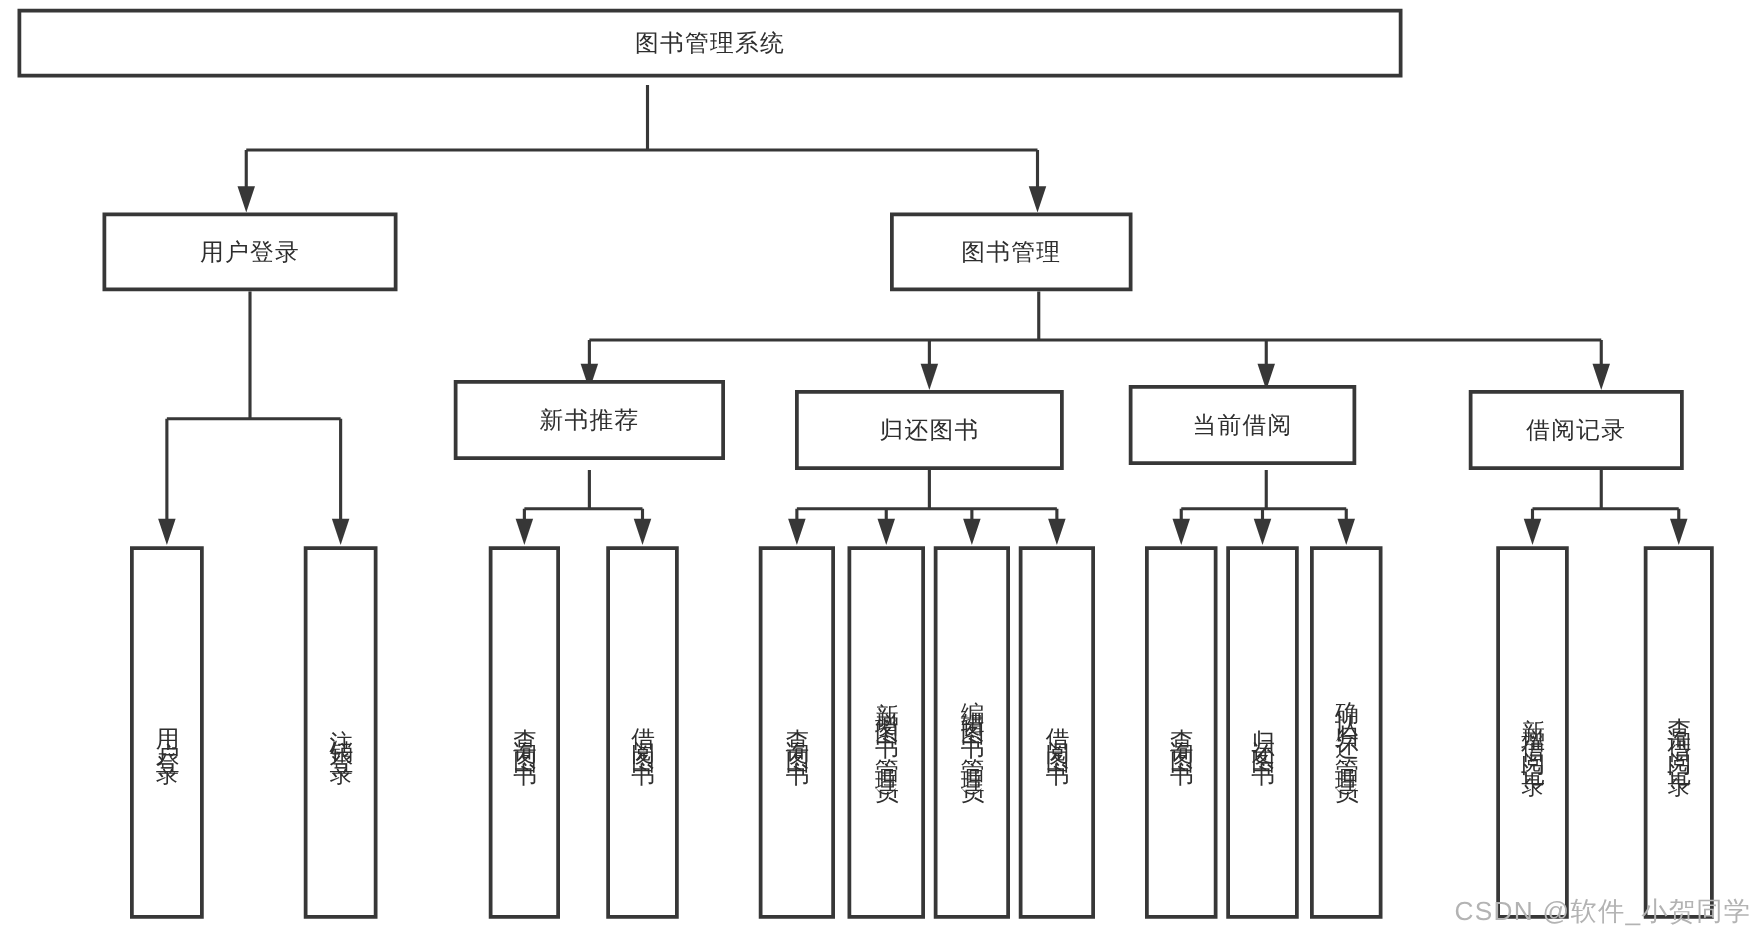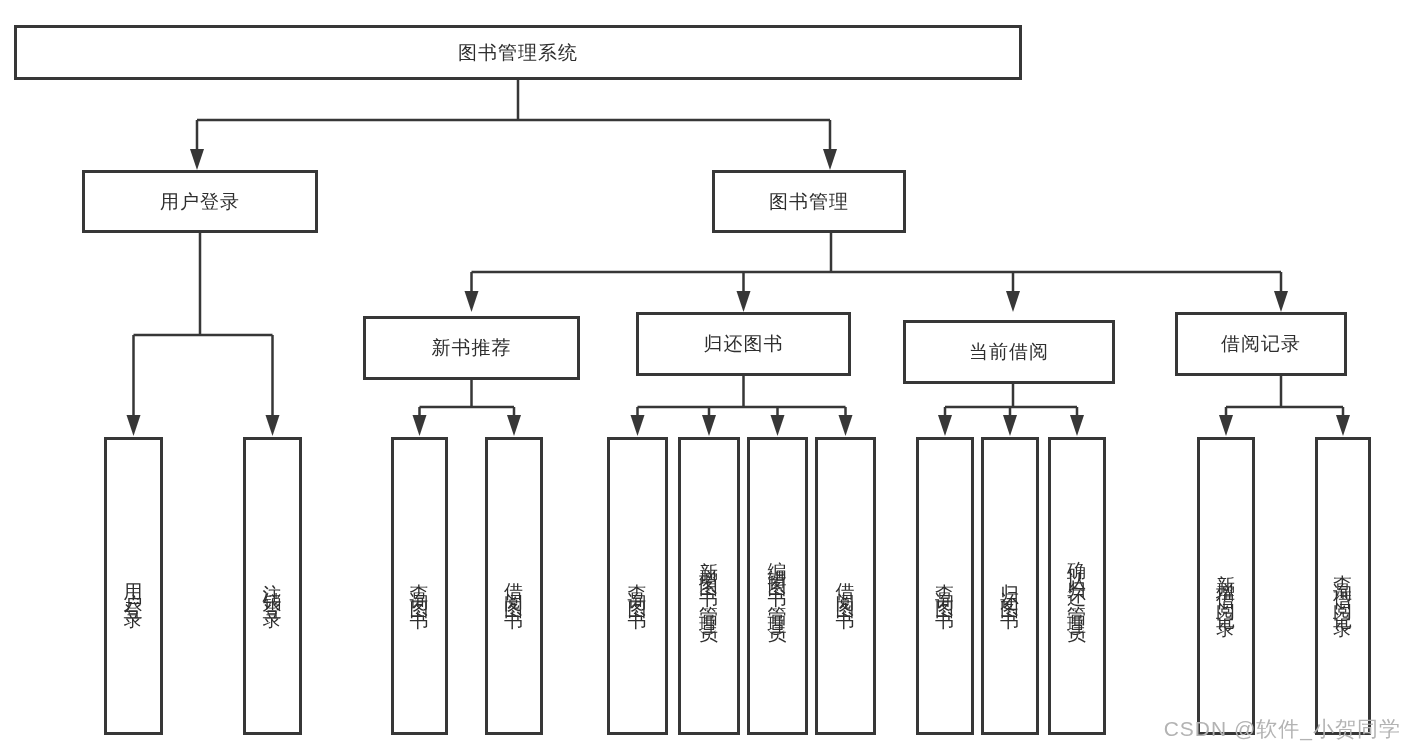--- a/index.html
+++ b/index.html
@@ -91,28 +91,28 @@
       <polygon points="777.5,436 770.5,415 784.5,415"></polygon>
       <polygon points="845.5,436 838.5,415 852.5,415"></polygon>
       <polygon points="945,436 938,415 952,415"></polygon>
       <polygon points="1010,436 1003,415 1017,415"></polygon>
       <polygon points="1077,436 1070,415 1084,415"></polygon>
       <polygon points="1226,436 1219,415 1233,415"></polygon>
       <polygon points="1343,436 1336,415 1350,415"></polygon>
     </g>
   </svg>
 
-  <div class="box" style="left:14px; top:25px; width:1008px; height:55px;">图书管理系统</div>
+  <div class="box" style="left:14px; top:7px; width:1108px; height:55px;">图书管理系统</div>
 
   <div class="box" style="left:82px; top:170px; width:236px; height:63px;">用户登录</div>
   <div class="box" style="left:712px; top:170px; width:194px; height:63px;">图书管理</div>
 
-  <div class="box" style="left:363px; top:316px; width:217px; height:64px;">新书推荐</div>
+  <div class="box" style="left:363px; top:304px; width:217px; height:64px;">新书推荐</div>
   <div class="box" style="left:636px; top:312px; width:215px; height:64px;">归还图书</div>
-  <div class="box" style="left:903px; top:320px; width:212px; height:64px;">当前借阅</div>
+  <div class="box" style="left:903px; top:308px; width:182px; height:64px;">当前借阅</div>
   <div class="box" style="left:1175px; top:312px; width:172px; height:64px;">借阅记录</div>
 
   <div class="box leaf" style="left:104px; top:437px; width:59px; height:298px;">用户登录</div>
   <div class="box leaf" style="left:243px; top:437px; width:59px; height:298px;">注销登录</div>
 
   <div class="box leaf" style="left:391px; top:437px; width:57px; height:298px;">查询图书</div>
   <div class="box leaf" style="left:485px; top:437px; width:58px; height:298px;">借阅图书</div>
 
   <div class="box leaf" style="left:607px; top:437px; width:61px; height:298px;">查询图书</div>
   <div class="box leaf" style="left:678px; top:437px; width:62px; height:298px;">新增图书（管理员）</div>

